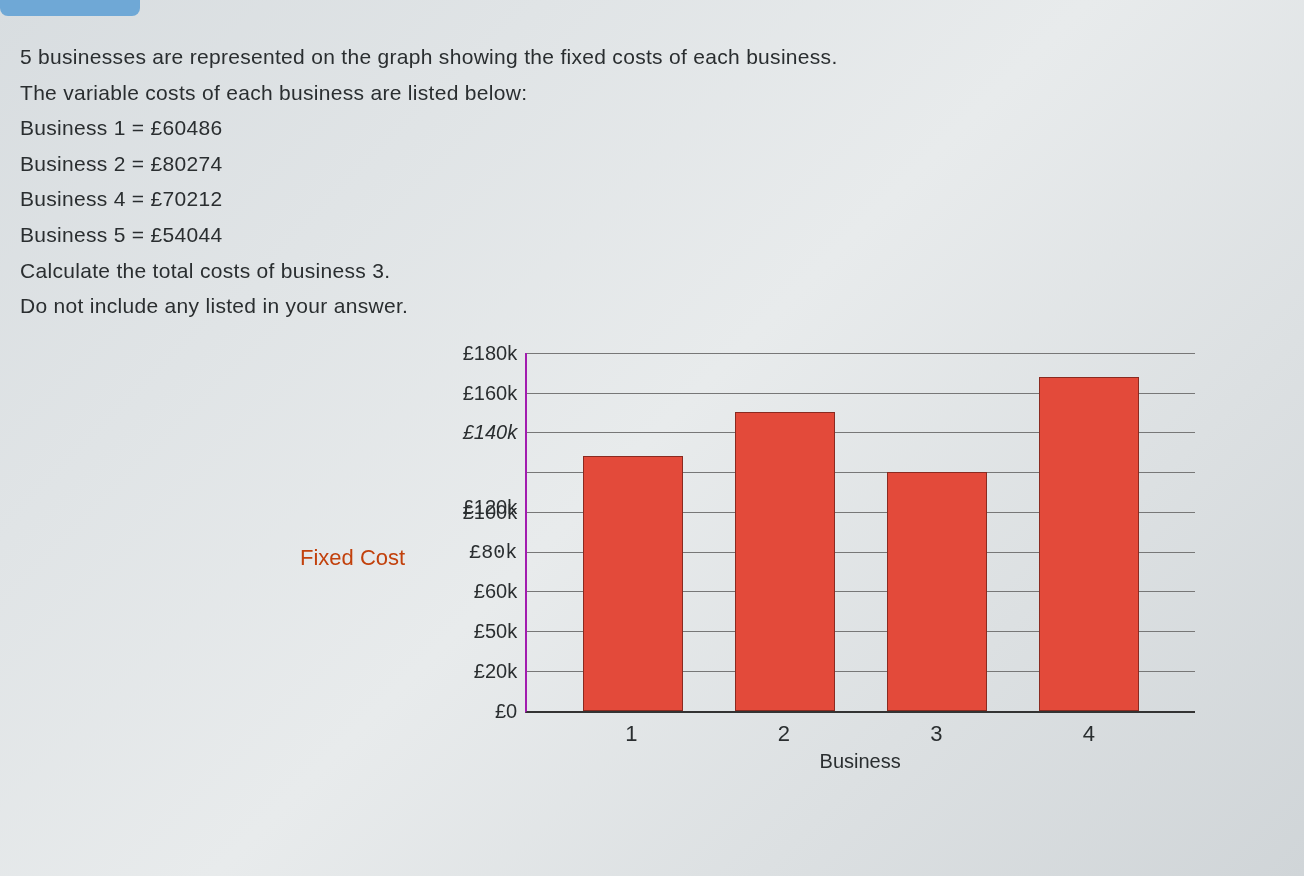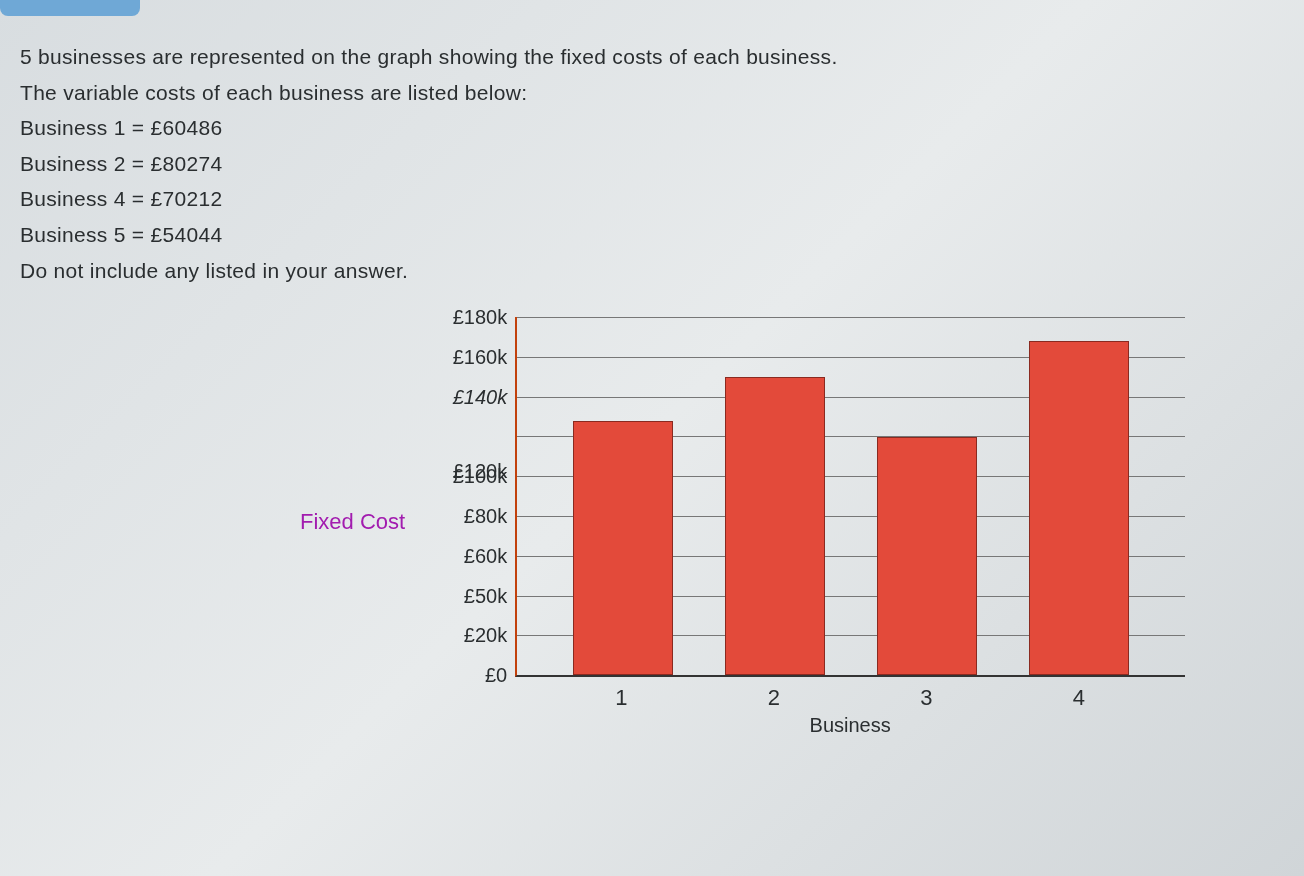--- a/index.html
+++ b/index.html
@@ -30,36 +30,36 @@
   .content p { margin-bottom: 2px; }
   .chart-wrap {
     margin-top: 20px;
     display: flex;
     align-items: center;
     justify-content: flex-start;
     padding-left: 280px;
   }
   .ylabel {
     font-size: 22px;
-    color: #a21caf;
-    margin-right: 20px;
+    color: #c2410c;
+    margin-right: 30px;
     white-space: nowrap;
   }
   .chart {
     position: relative;
     width: 760px;
     height: 430px;
   }
   .plot {
     position: absolute;
     left: 90px;
     top: 10px;
     right: 0;
     bottom: 60px;
-    border-left: 2px solid #c2410c;
+    border-left: 2px solid #a21caf;
     border-bottom: 2px solid #333;
     text-align: center;
   }
   .gridline {
     position: absolute;
     left: 0; right: 0;
     border-top: 1.5px solid #777;
     z-index: 1;
   }
   .ytick {
@@ -110,20 +110,21 @@
 
 <div class="top-bar"></div>
 
 <div class="content">
   <p>5 businesses are represented on the graph showing the fixed costs of each business.</p>
   <p>The variable costs of each business are listed below:</p>
   <p>Business 1 = £60486</p>
   <p>Business 2 = £80274</p>
   <p>Business 4 = £70212</p>
   <p>Business 5 = £54044</p>
+  <p>Calculate the total costs of business 3.</p>
   <p>Do not include any listed in your answer.</p>
 </div>
 
 <div class="chart-wrap">
   <div class="ylabel">Fixed Cost</div>
   <div class="chart">
     <div class="plot">
 
       <div class="bars">
         <div class="bar" style="height: 71.1111%; background: rgb(227, 74, 58);"></div>
@@ -136,21 +137,21 @@
         <div class="ytick" style="top: 0%;">£180k</div>
         <div class="gridline" style="top: 11.1111%;"></div>
         <div class="ytick" style="top: 11.1111%;">£160k</div>
         <div class="gridline" style="top: 22.2222%;"></div>
         <div class="ytick" style="top: 22.2222%; font-style: italic;">£140k</div>
         <div class="gridline" style="top: 33.3333%;"></div>
         <div class="ytick" style="top: 33.3333%; margin-top: 35px;">£120k</div>
         <div class="gridline" style="top: 44.4444%;"></div>
         <div class="ytick" style="top: 44.4444%;">£100k</div>
         <div class="gridline" style="top: 55.5556%;"></div>
-        <div class="ytick" style="top: 55.5556%;">£80k</div>
+        <div class="ytick" style="top: 55.5556%; font-family: Liberation Mono, monospace;">£80k</div>
         <div class="gridline" style="top: 66.6667%;"></div>
         <div class="ytick" style="top: 66.6667%;">£60k</div>
         <div class="gridline" style="top: 77.7778%;"></div>
         <div class="ytick" style="top: 77.7778%;">£50k</div>
         <div class="gridline" style="top: 88.8889%;"></div>
         <div class="ytick" style="top: 88.8889%;">£20k</div>
         <div class="ytick" style="top: 100%;">£0</div>
       </div>
     <div class="xticks">
       <span>1</span>

